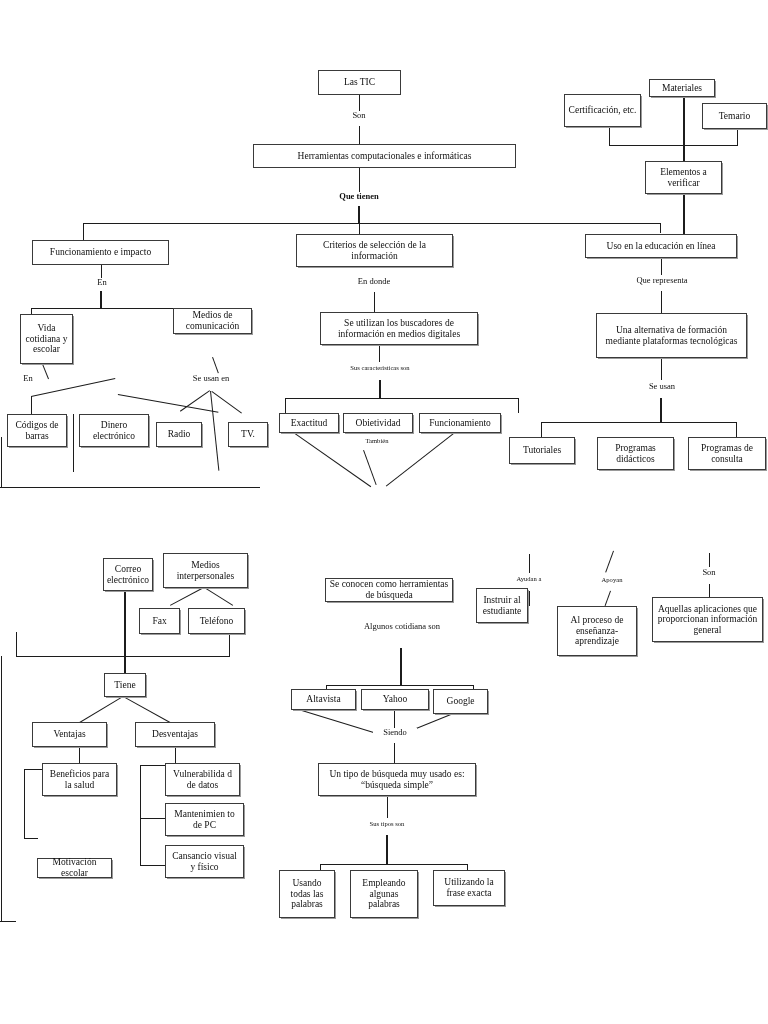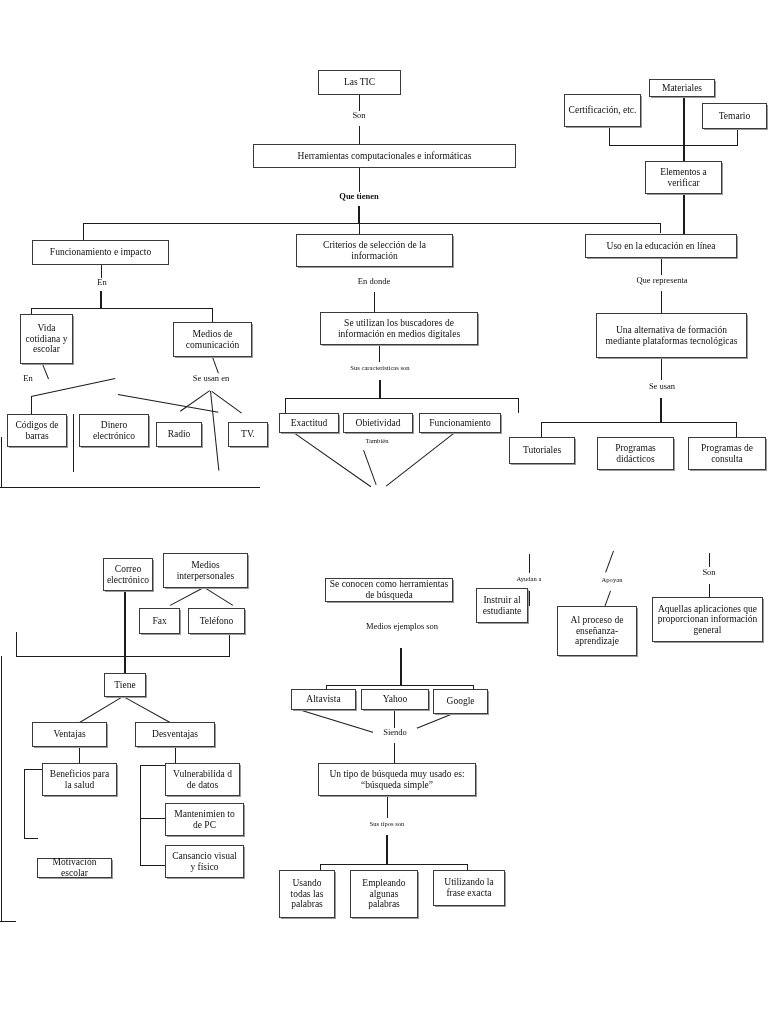--- a/index.html
+++ b/index.html
@@ -102,21 +102,21 @@
   <div class="lbl" style="left:13px;top:374px;width:30px;">En</div>
 
   <div class="diag" style="left:31px;top:396px;width:86px;transform:rotate(-12deg);"></div>
   <div class="v" style="left:31px;top:396px;height:18px;"></div>
   <div class="diag" style="left:118px;top:394px;width:102px;transform:rotate(10deg);"></div>
 
   <div class="node sh" style="left:7px;top:414px;width:60px;height:33px;">Códigos de barras</div>
   <div class="node sh" style="left:79px;top:414px;width:70px;height:33px;">Dinero electrónico</div>
   <div class="v" style="left:73px;top:414px;height:58px;"></div>
 
-  <div class="node sh" style="left:173px;top:322px;width:79px;height:35px;font-family:Liberation Serif, serif;">Medios de comunicación</div>
+  <div class="node sh" style="left:173px;top:308px;width:79px;height:26px;font-family:Liberation Serif, serif;">Medios de comunicación</div>
   <div class="diag" style="left:213px;top:357px;width:17px;transform:rotate(70deg);"></div>
   <div class="lbl" style="left:176px;top:374px;width:70px;">Se usan en</div>
   <div class="diag" style="left:210px;top:391px;width:36px;transform:rotate(145deg);"></div>
   <div class="diag" style="left:212px;top:391px;width:37px;transform:rotate(36deg);"></div>
   <div class="diag" style="left:211px;top:391px;width:80px;transform:rotate(84deg);"></div>
 
   <div class="node sh" style="left:156px;top:422px;width:46px;height:25px;">Radio</div>
   <div class="node sh" style="left:228px;top:422px;width:40px;height:25px;">TV.</div>
 
   <div class="node sh" style="left:296px;top:234px;width:157px;height:33px;">Criterios de selección de la información</div>
@@ -203,21 +203,21 @@
 
   <div class="node sh" style="left:165px;top:763px;width:75px;height:33px;">Vulnerabilida d de datos</div>
   <div class="node sh" style="left:165px;top:803px;width:79px;height:33px;">Mantenimien to de PC</div>
   <div class="node sh" style="left:165px;top:845px;width:79px;height:33px;">Cansancio visual y físico</div>
   <div class="h" style="left:140px;top:765px;width:25px;"></div>
   <div class="v" style="left:140px;top:765px;height:100px;"></div>
   <div class="h" style="left:140px;top:818px;width:25px;"></div>
   <div class="h" style="left:140px;top:865px;width:25px;"></div>
 
   <div class="node sh" style="left:325px;top:578px;width:128px;height:24px;">Se conocen como herramientas de búsqueda</div>
-  <div class="lbl wrap" style="left:361px;top:622px;width:82px;text-align:center;">Medios ejemplos son</div>
+  <div class="lbl wrap" style="left:361px;top:622px;width:82px;text-align:center;">Algunos cotidiana son</div>
   <div class="v thick" style="left:400px;top:648px;height:37px;"></div>
   <div class="h" style="left:326px;top:685px;width:148px;"></div>
   <div class="v" style="left:326px;top:685px;height:8px;"></div>
   <div class="v" style="left:473px;top:685px;height:8px;"></div>
 
   <div class="node sh" style="left:291px;top:689px;width:65px;height:21px;">Altavista</div>
   <div class="node sh" style="left:361px;top:689px;width:68px;height:21px;">Yahoo</div>
   <div class="node sh" style="left:433px;top:689px;width:55px;height:25px;">Google</div>
 
   <div class="diag" style="left:302px;top:710px;width:81px;transform:rotate(17deg);"></div>

